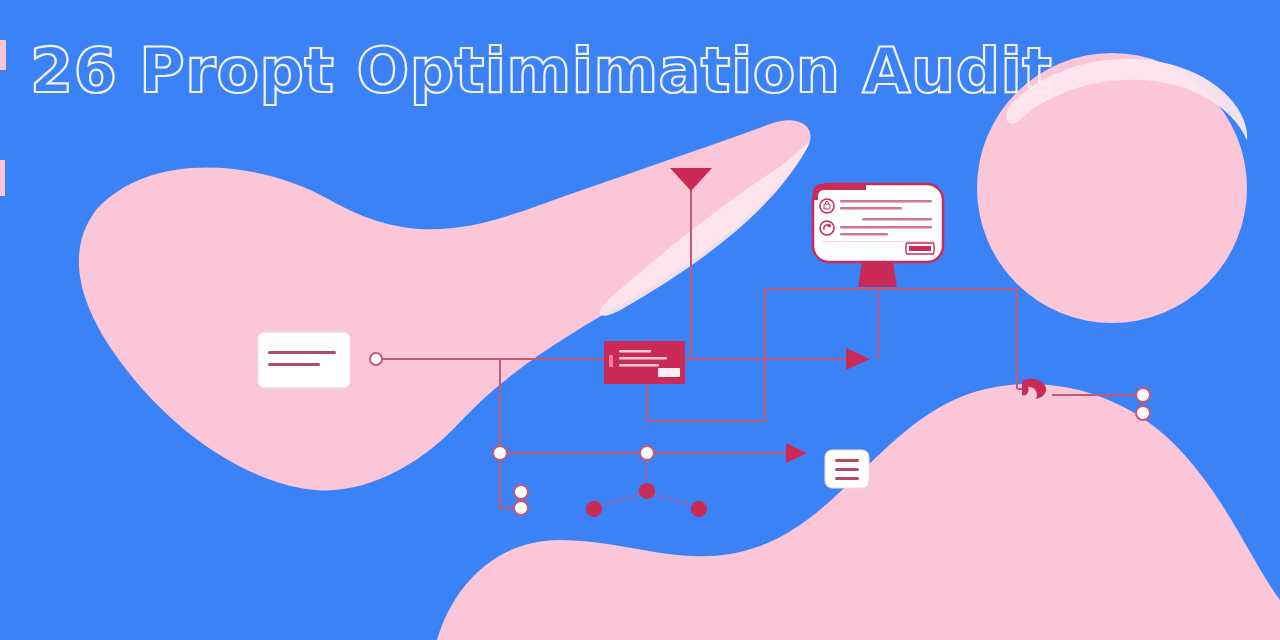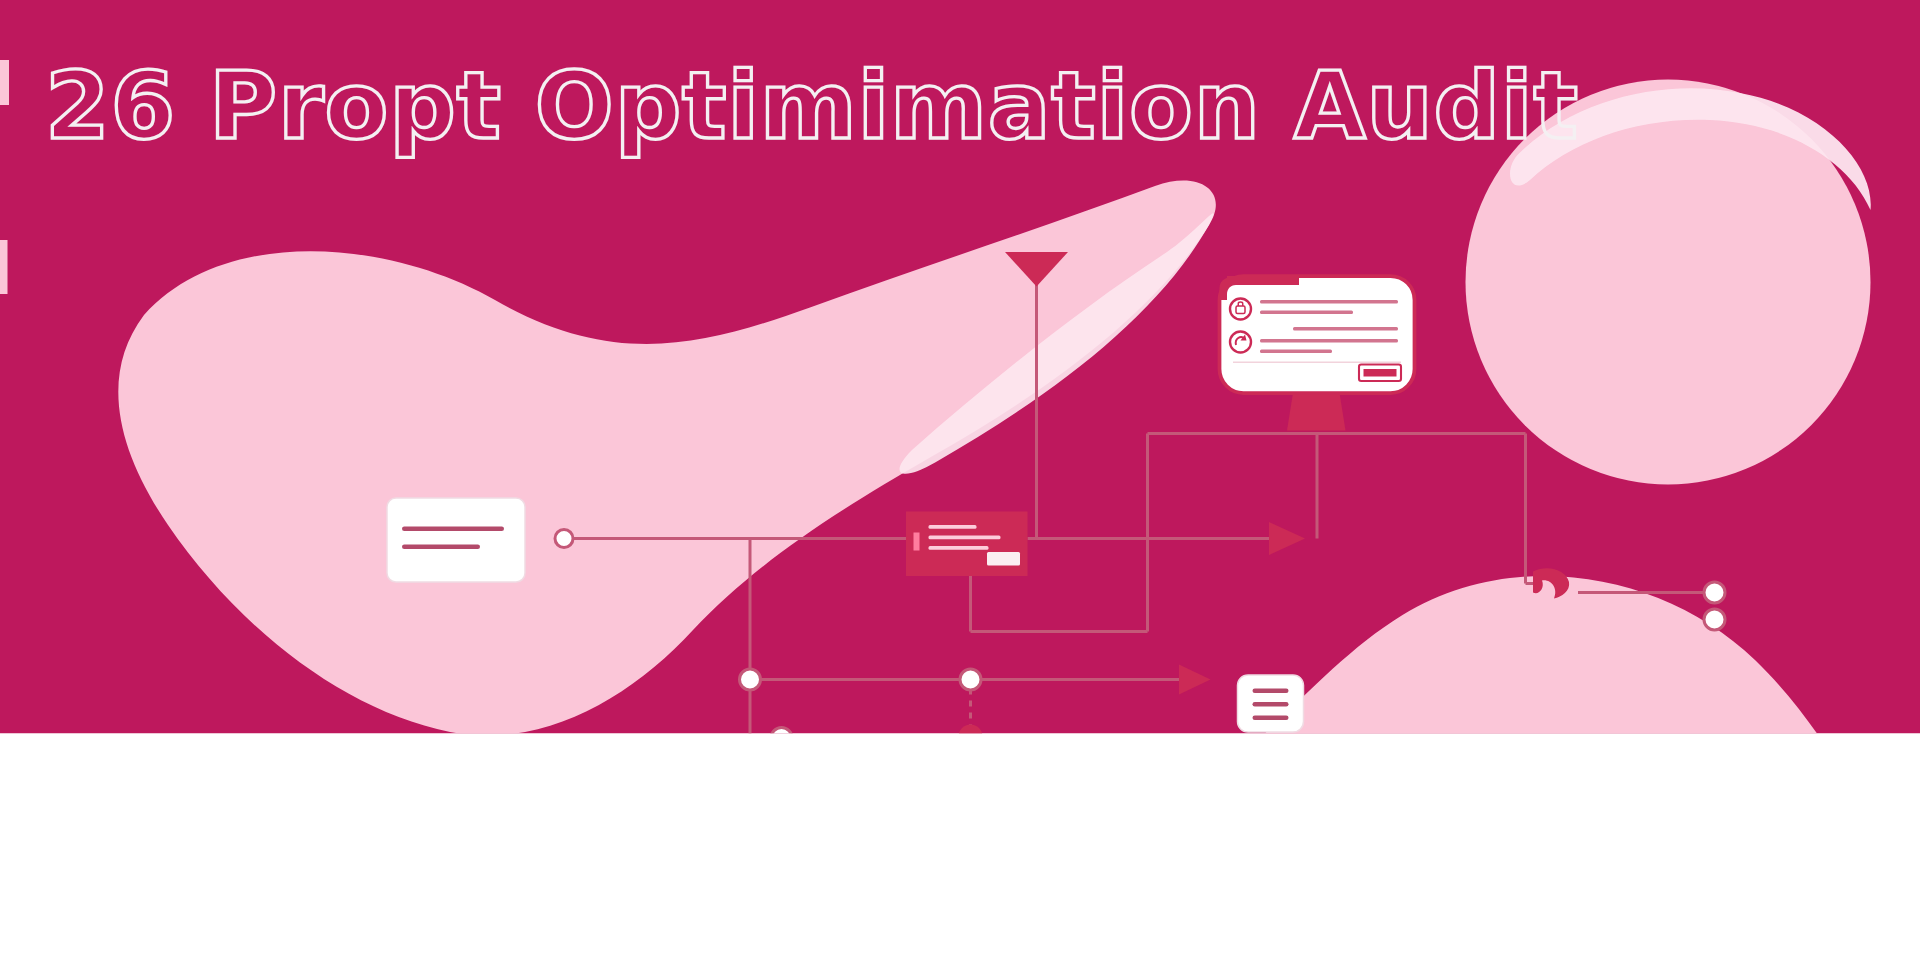--- a/index.html
+++ b/index.html
@@ -7,23 +7,23 @@
     margin: 0;
     padding: 0;
     background: #ffffff;
   }
   body {
     font-family: "Liberation Sans", sans-serif;
   }
   #stage {
     position: relative;
     width: 1280px;
-    height: 489px;
+    height: 640px;
     overflow: hidden;
-    background: #be185d;
+    background: #3b82f6;
   }
   #stage svg.layer {
     position: absolute;
     left: 0;
     top: 0;
     width: 1280px;
     height: 640px;
   }
   .title-text {
     font-family: "DejaVu Sans", sans-serif;

